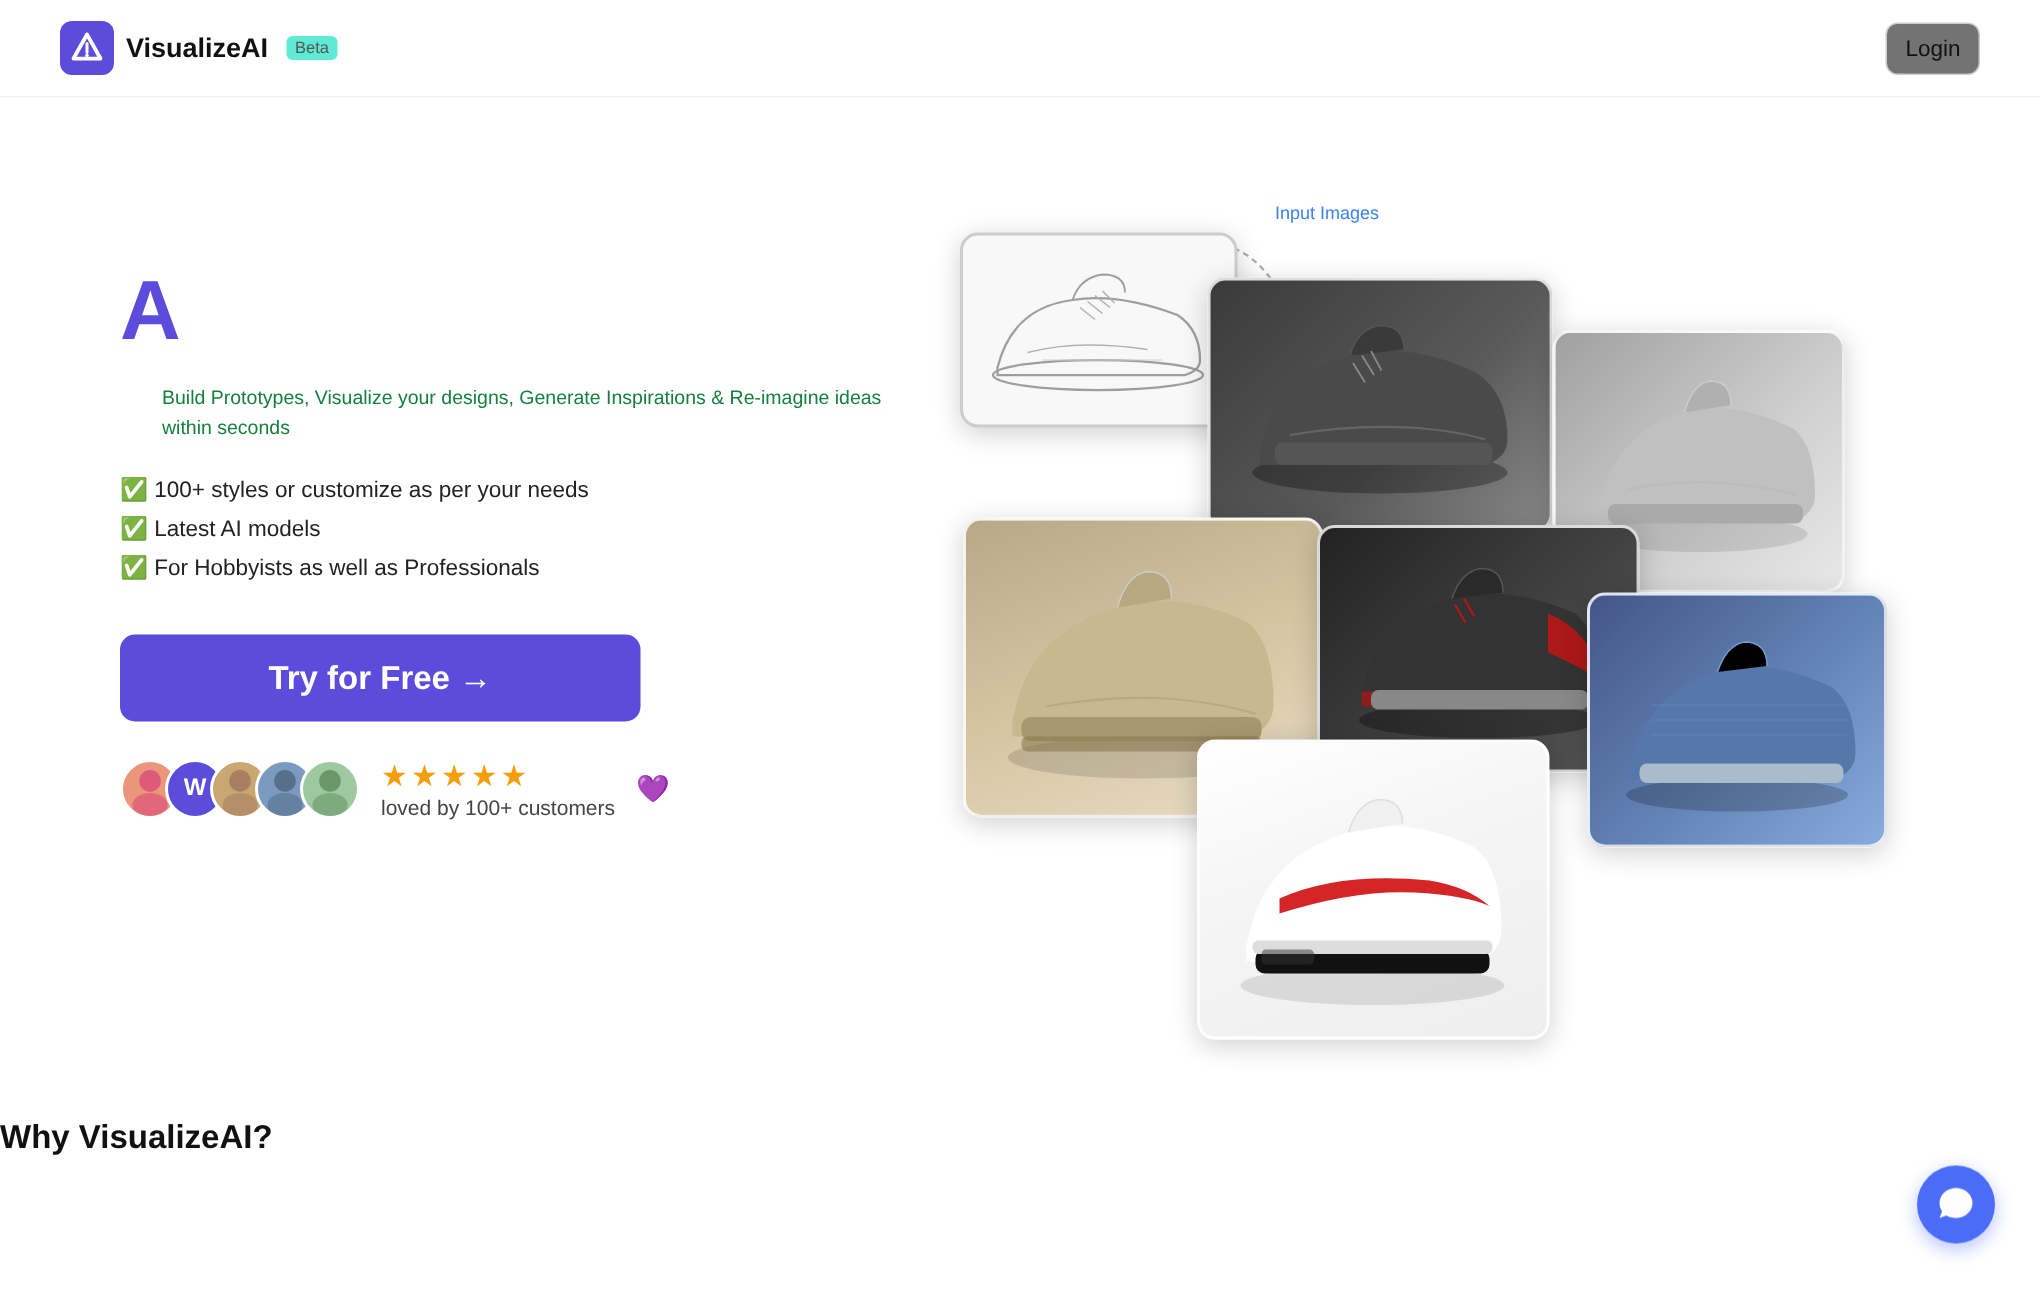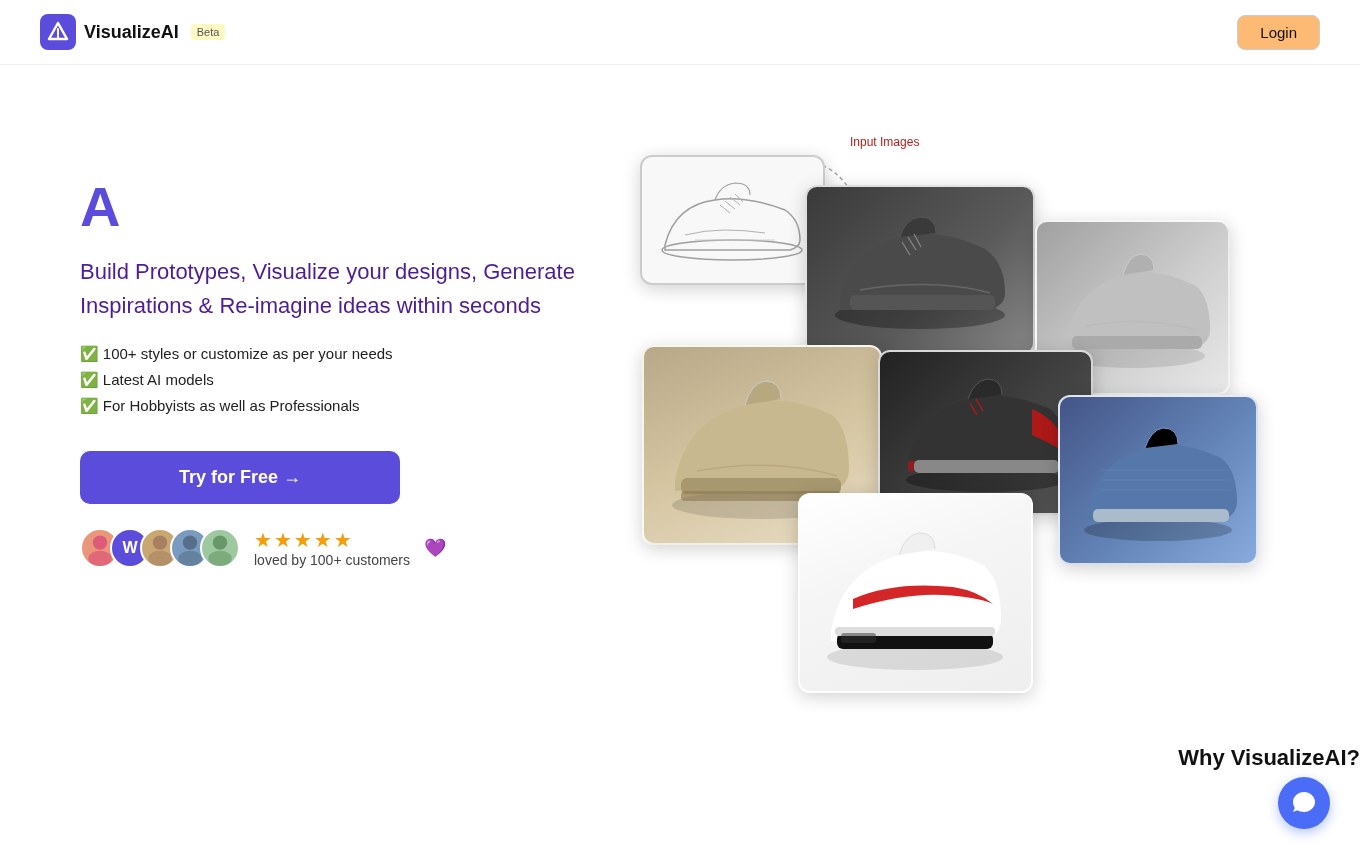--- a/index.html
+++ b/index.html
@@ -11,51 +11,51 @@
       padding: 14px 40px; border-bottom: 1px solid #f0f0f0;
     }
     .nav-logo { display: flex; align-items: center; gap: 8px; }
     .nav-logo-icon {
       width: 36px; height: 36px; background: #5b4cdb;
       border-radius: 8px; display: flex; align-items: center; justify-content: center;
       color: #fff; font-weight: 900; font-size: 18px;
     }
     .nav-logo-text { font-size: 18px; font-weight: 700; color: #111; }
     .nav-beta {
-      font-size: 11px; background: #fef9c3; border-radius: 4px;
+      font-size: 11px; background: #5eead4; border-radius: 4px;
       padding: 2px 6px; color: #555; margin-left: 4px;
     }
     .login-btn {
-      border: 1px solid #ccc; background: #fdba74; border-radius: 8px;
-      padding: 8px 22px; font-size: 15px; cursor: pointer; color: #111;
+      border: 1px solid #ccc; background: #737373; border-radius: 8px;
+      padding: 8px 12px; font-size: 15px; cursor: pointer; color: #111;
     }
 
     
     .hero {
       display: flex; align-items: flex-start;
       padding: 60px 80px 40px 80px;
       gap: 40px;
     }
     .hero-left { flex: 0 0 520px; max-width: 520px; }
     .hero-right { flex: 1; position: relative; min-height: 550px; }
 
     .hero-title { font-size: 46px; font-weight: 800; line-height: 1.1; color: #111; }
     .hero-title-accent { color: #5b4cdb; font-size: 56px; font-weight: 900; margin-top: 2px; }
 
     .hero-desc {
-      margin-top: 18px; font-size: 22px; color: #4c1d95; line-height: 1.55;
+      margin-top: 18px; font-size: 13px; color: #15803d; line-height: 1.55; margin-left: 28px;
     }
     .hero-features { margin-top: 22px; list-style: none; }
     .hero-features li { margin-bottom: 8px; font-size: 15px; color: #222; }
 
     .try-btn {
       margin-top: 28px; display: inline-flex; align-items: center; gap: 10px;
       background: #5b4cdb; color: #fff; border: none; border-radius: 10px;
-      padding: 16px 34px; font-size: 18px; font-weight: 600; cursor: pointer;
-      width: 320px; justify-content: center;
+      padding: 16px 34px; font-size: 22px; font-weight: 600; cursor: pointer;
+      width: 347px; justify-content: center;
     }
 
     .social-proof {
       margin-top: 24px; display: flex; align-items: center; gap: 14px;
     }
     .avatars { display: flex; }
     .avatar {
       width: 40px; height: 40px; border-radius: 50%; border: 2px solid #fff;
       margin-left: -10px; overflow: hidden; display: flex; align-items: center;
       justify-content: center; font-weight: 700; font-size: 15px;
@@ -159,21 +159,21 @@
       <div>
         <div class="stars">★★★★★</div>
         <div class="loved-text">loved by 100+ customers</div>
       </div>
       <span class="heart">💜</span>
     </div>
   </div>
 
   <div class="hero-right" style="position:relative; width:620px; height:560px; flex:none;">
 
-    <span style="position:absolute;top:10px;left:210px;font-size:12px;color:#b91c1c;">Input Images</span>
+    <span style="position:absolute;top:10px;left:210px;font-size:12px;color:#3b82f6;">Input Images</span>
 
     <svg style="position:absolute;top:28px;left:145px;" width="110" height="60" viewBox="0 0 110 60">
       <path d="M 10 10 Q 40 5 60 30 Q 80 55 100 50" stroke="#aaa" stroke-width="1.5" fill="none" stroke-dasharray="4,3"></path>
       <polygon points="96,45 104,52 97,57" fill="#aaa"></polygon>
     </svg>
 
     <div class="shoe-card" style="top:30px;left:0;width:185px;height:130px;background:#f8f8f8;border:2px solid #ccc;">
       <div class="shoe-inner">
         <svg width="155" height="90" viewBox="0 0 155 90" class="sneaker-svg">
 
@@ -277,21 +277,21 @@
 
           <line x1="30" y1="60" x2="160" y2="60" stroke="#7799cc" stroke-width="0.5" opacity="0.5"></line>
           <line x1="30" y1="70" x2="160" y2="70" stroke="#7799cc" stroke-width="0.5" opacity="0.5"></line>
           <line x1="30" y1="80" x2="160" y2="80" stroke="#7799cc" stroke-width="0.5" opacity="0.5"></line>
         </svg>
       </div>
     </div>
   </div>
 </section>
 
-<div style="text-align:right;padding:20px 0 10px;">
+<div style="text-align:left;padding:20px 0 10px;">
   <span style="font-size:22px;font-weight:700;color:#111;">Why VisualizeAI?</span>
 </div>
 
 <button class="chat-btn">
   <svg width="26" height="26" viewBox="0 0 26 26" fill="white">
     <path d="M13 2C6.925 2 2 6.477 2 12c0 2.09.64 4.03 1.73 5.64L2 22l4.61-1.71C7.98 21.27 10.43 22 13 22c6.075 0 11-4.477 11-10S19.075 2 13 2z"></path>
   </svg>
 </button>
 
 </body></html>

